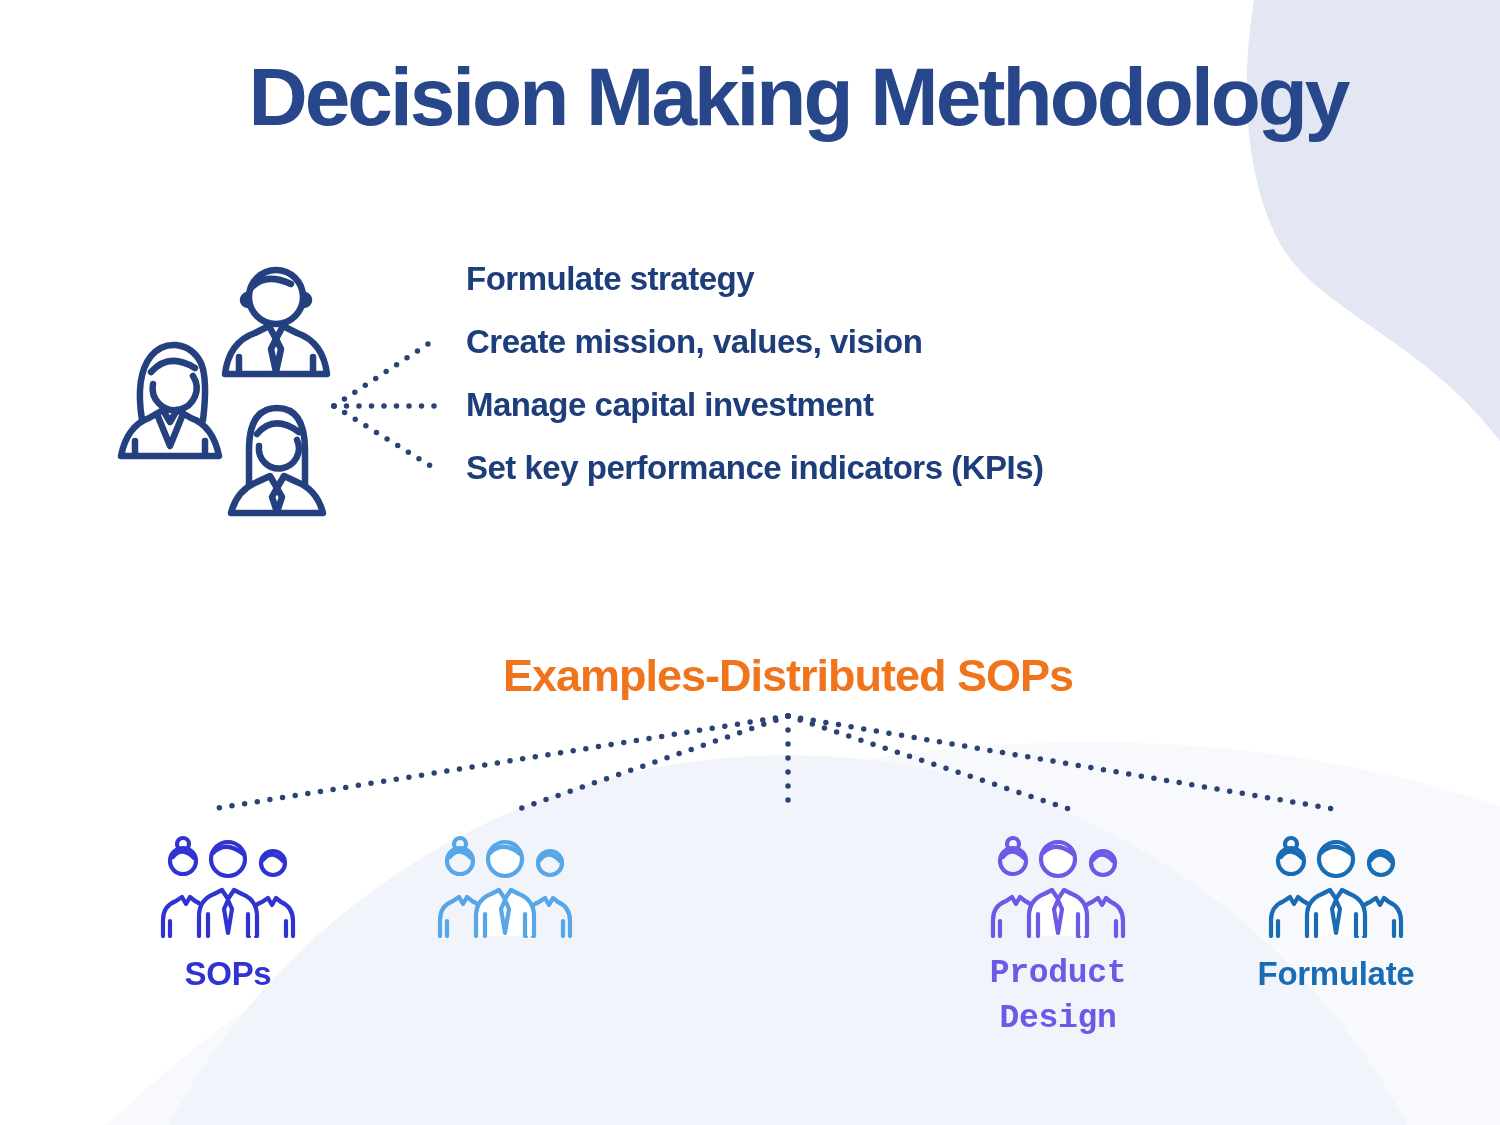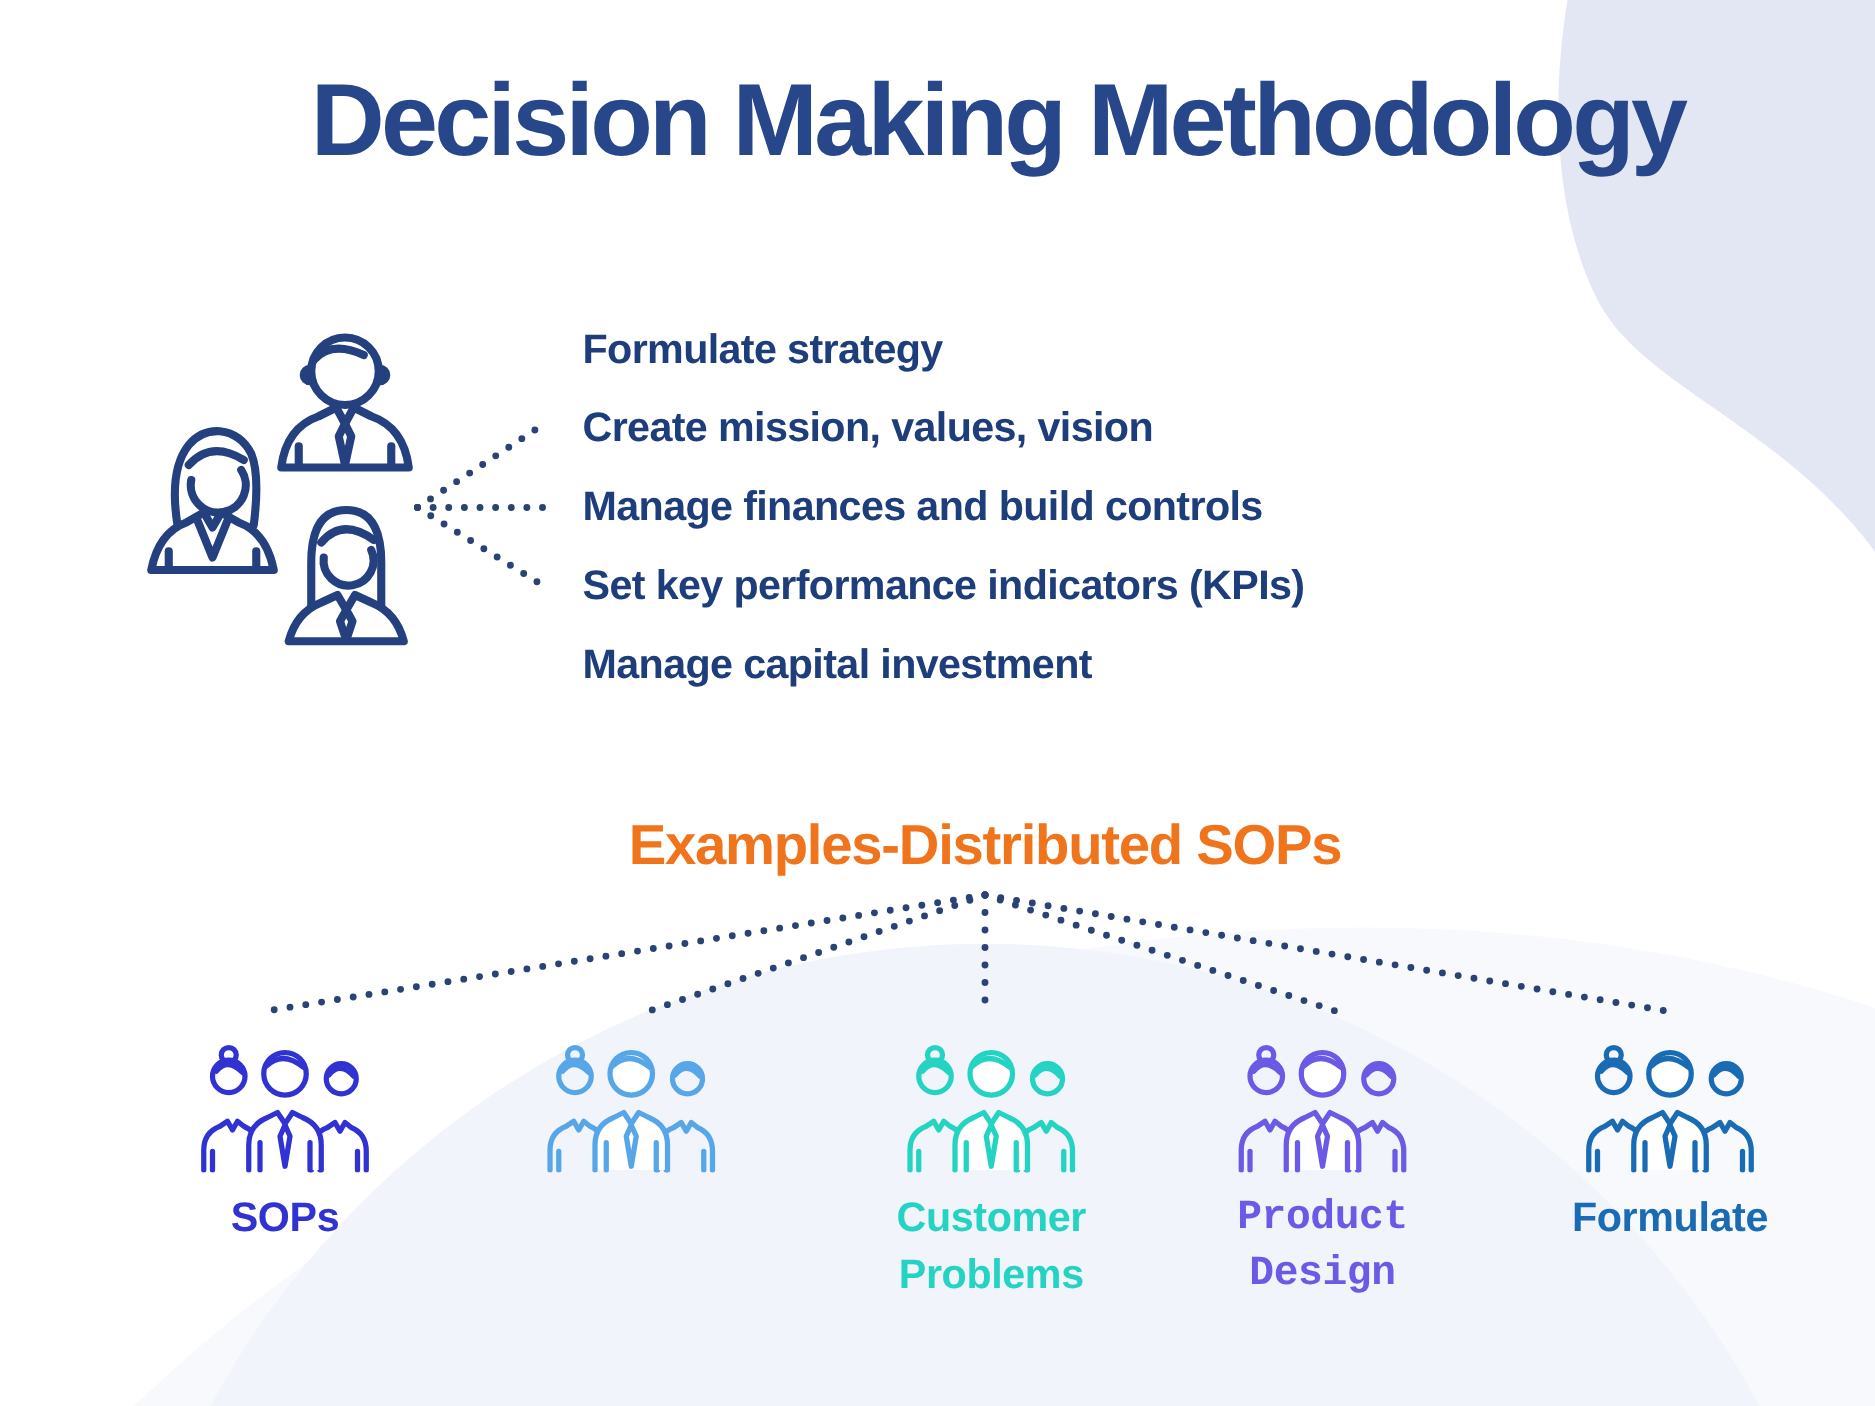--- a/index.html
+++ b/index.html
@@ -97,43 +97,36 @@
       <path d="M146,196 a20,20 0 1 0 38,-6"></path>
       <path d="M144,184 Q161,164 186,182"></path>
       <path d="M118,263 Q124,240 144,232 L157,226 164,238 171,226 184,232 Q204,240 210,263 Z" fill="#fff"></path>
       <path d="M164,238 L159,247 164,262 169,247 Z"></path>
     </g>
   </svg>
 
   <ul class="tasks">
     <li>Formulate strategy</li>
     <li>Create mission, values, vision</li>
-    <li>Manage finances and build controls</li>
+    <li>Manage capital investment</li>
     <li>Set key performance indicators (KPIs)</li>
-    <li>Manage capital investment</li>
   </ul>
 
   <h2 class="examples-heading">Examples-Distributed SOPs</h2>
 
   <div class="group" style="left: 85px; color: rgb(48, 50, 210);">
     <svg class="gicon" width="150" height="105">
         <use href="#team3"></use>
       </svg>
     <div class="glabel">SOPs</div>
   </div>
   <div class="group" style="left: 362px; color: rgb(87, 166, 232);">
     <svg class="gicon" width="150" height="105">
         <use href="#team3"></use>
       </svg>
-  </div>
-  <div class="group" style="left: 650px; color: rgb(37, 211, 194);">
-    <svg class="gicon" width="150" height="105">
-        <use href="#team3"></use>
-      </svg>
-    <div class="glabel">Customer Problems</div>
   </div>
   <div class="group" style="left: 915px; color: rgb(106, 90, 230); font-family: Liberation Mono, monospace;">
     <svg class="gicon" width="150" height="105">
         <use href="#team3"></use>
       </svg>
     <div class="glabel">Product Design</div>
   </div>
   <div class="group" style="left: 1193px; color: rgb(25, 108, 180);">
     <svg class="gicon" width="150" height="105">
         <use href="#team3"></use>

